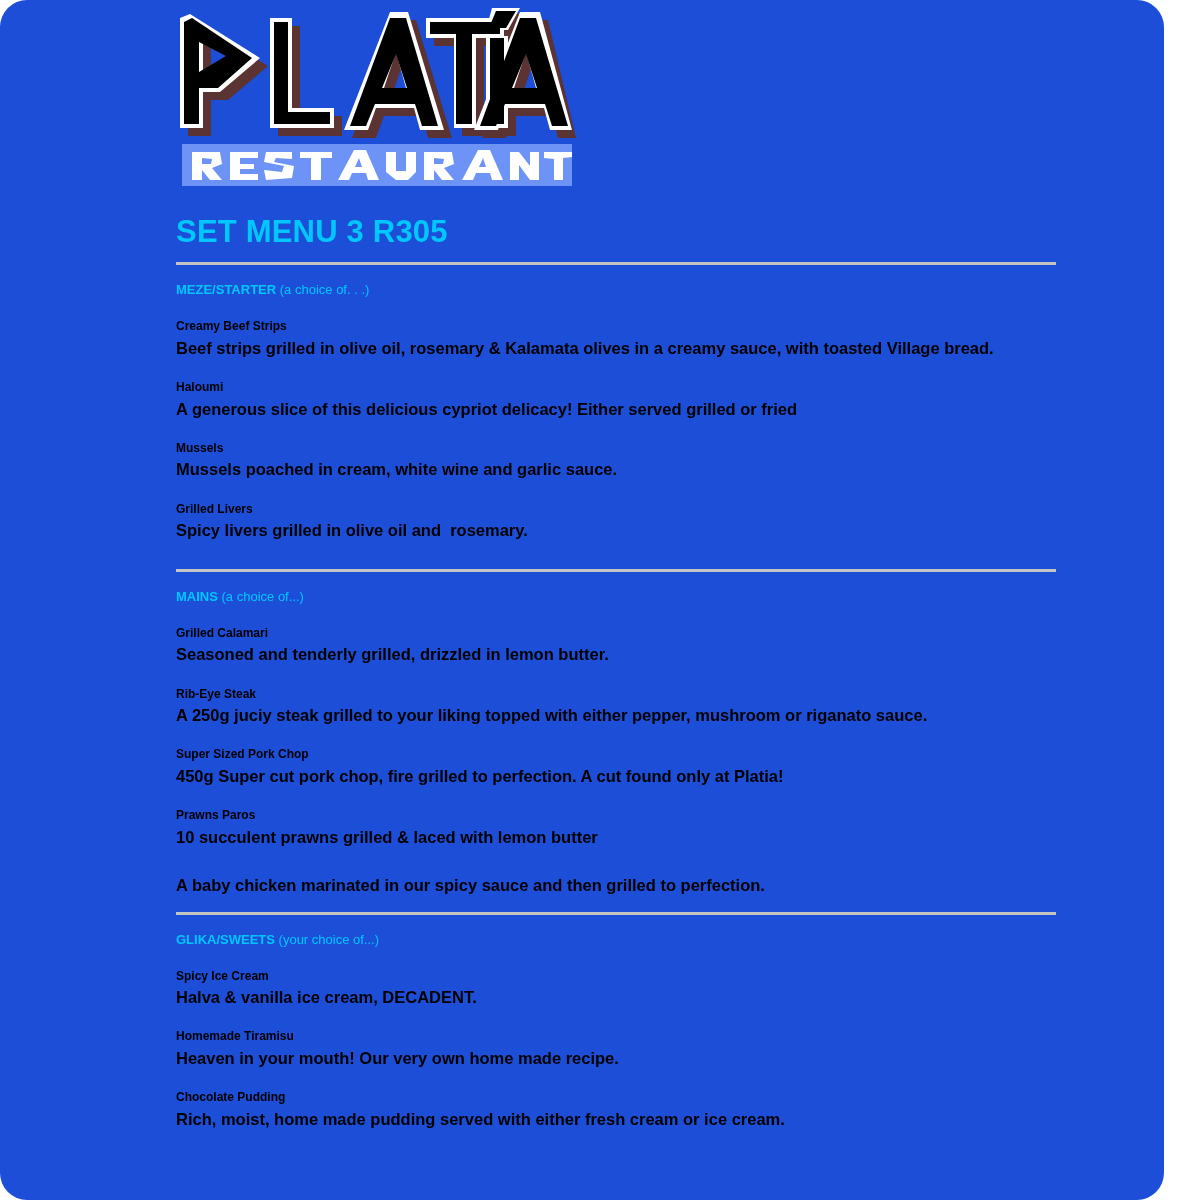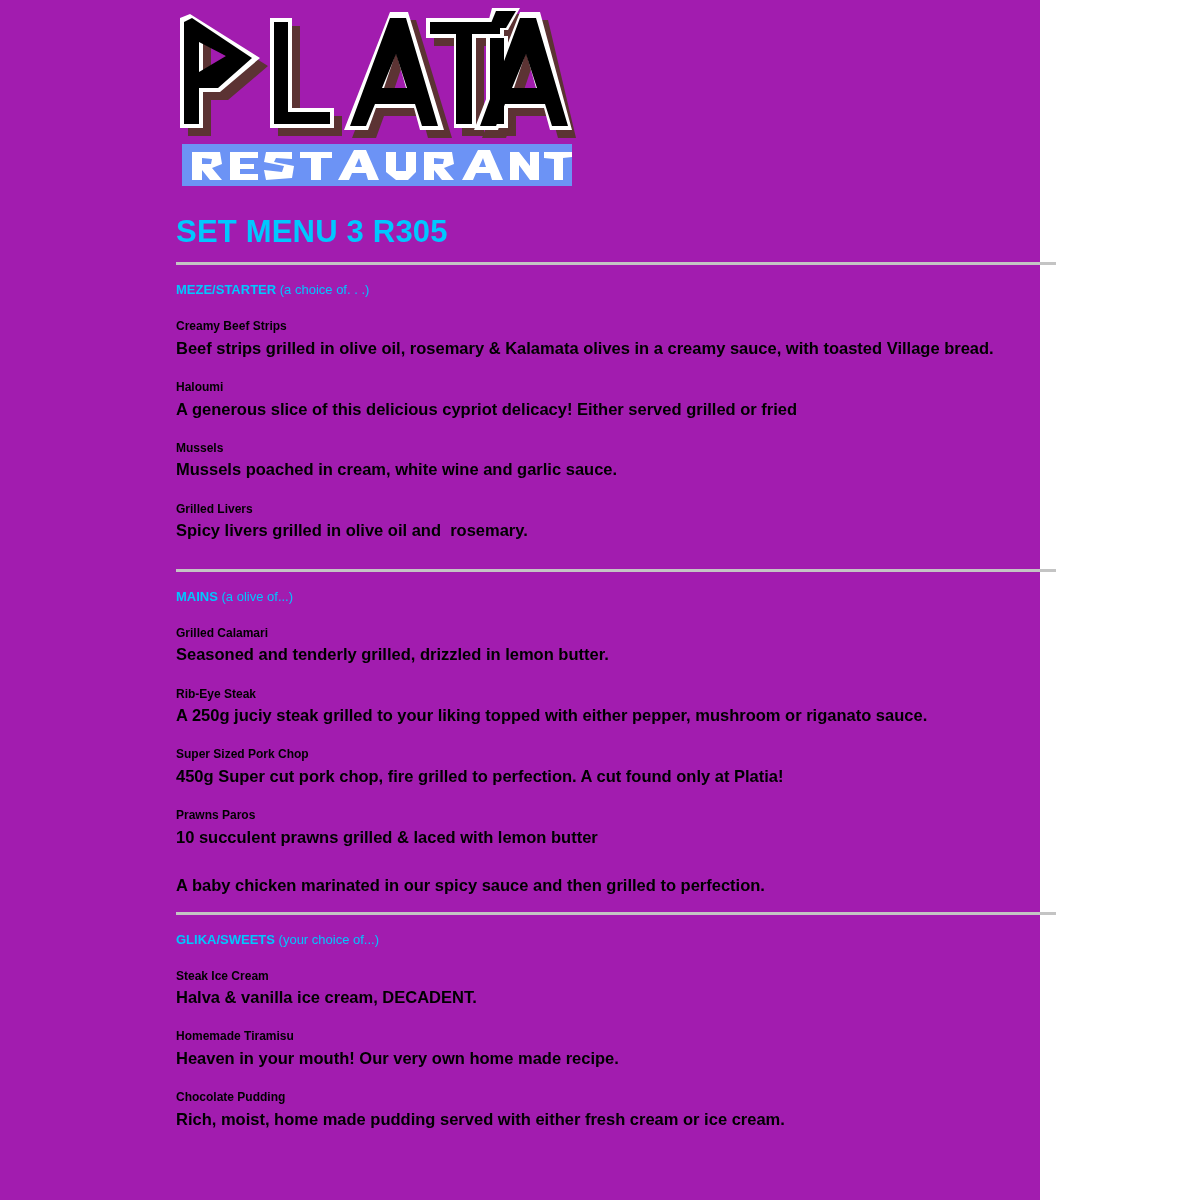--- a/index.html
+++ b/index.html
@@ -12,23 +12,24 @@
   body {
     width: 1200px;
     height: 1200px;
     font-family: "Liberation Sans", sans-serif;
     color: #000000;
     overflow: hidden;
   }
 
   .page {
     position: relative;
-    width: 1040px;
+    width: 1164px;
     height: 1200px;
-    background: #a21caf;
+    background: #1d4ed8;
+    border-radius: 27px;
   }
 
   
   .logo-block {
     position: absolute;
     left: 176px;
     top: 8px;
     width: 400px;
     height: 182px;
   }
@@ -227,21 +228,21 @@
         <div class="item-desc">Spicy livers grilled in olive oil and  rosemary.</div>
       </div>
     </div>
 
     <div class="sp-before-rule"></div>
 
     <hr class="rule">
     <div class="sp-after-rule"></div>
 
     <div class="section">
-      <div class="section-header"><span class="sh-main">MAINS</span> <span class="sh-sub">(a olive of...)</span></div>
+      <div class="section-header"><span class="sh-main">MAINS</span> <span class="sh-sub">(a choice of...)</span></div>
       <div class="sp-after-header"></div>
 
       <div class="item">
         <div class="item-name">Grilled Calamari</div>
         <div class="sp-name-desc"></div>
         <div class="item-desc">Seasoned and tenderly grilled, drizzled in lemon butter.</div>
       </div>
       <div class="sp-between-items"></div>
 
       <div class="item">
@@ -274,21 +275,21 @@
     <div class="sp-before-rule-tight"></div>
 
     <hr class="rule">
     <div class="sp-after-rule"></div>
 
     <div class="section">
       <div class="section-header"><span class="sh-main">GLIKA/SWEETS</span> <span class="sh-sub">(your choice of...)</span></div>
       <div class="sp-after-header"></div>
 
       <div class="item">
-        <div class="item-name">Steak Ice Cream</div>
+        <div class="item-name">Spicy Ice Cream</div>
         <div class="sp-name-desc"></div>
         <div class="item-desc">Halva &amp; vanilla ice cream, DECADENT.</div>
       </div>
       <div class="sp-between-items"></div>
 
       <div class="item">
         <div class="item-name">Homemade Tiramisu</div>
         <div class="sp-name-desc"></div>
         <div class="item-desc">Heaven in your mouth! Our very own home made recipe.</div>
       </div>

